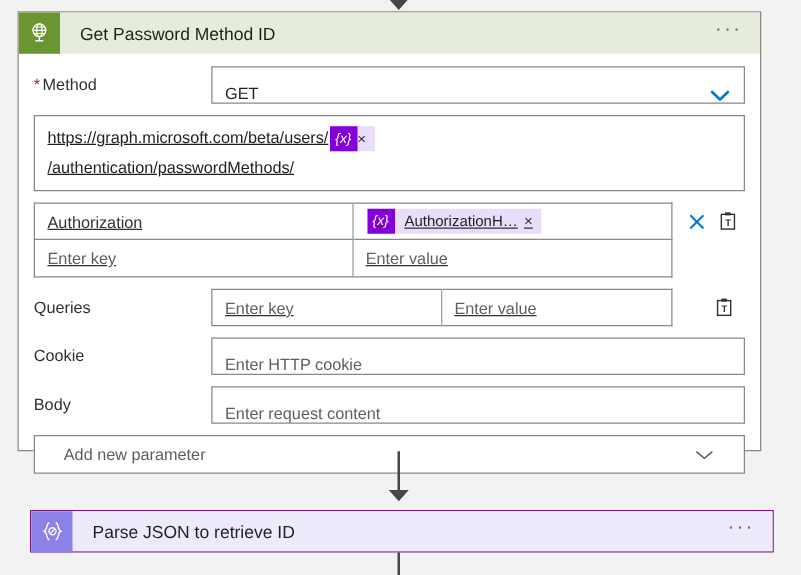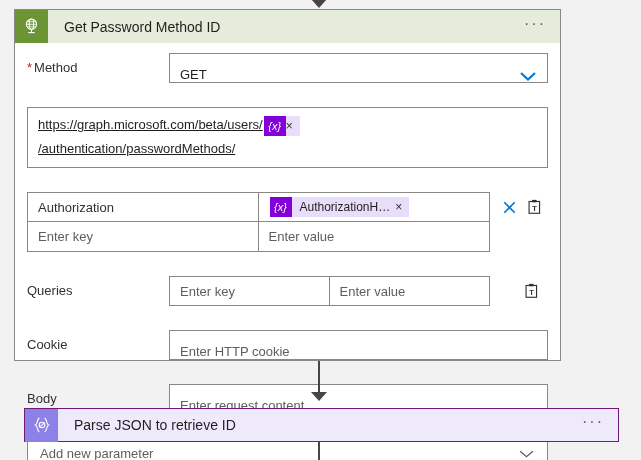--- a/index.html
+++ b/index.html
@@ -44,21 +44,21 @@
   
   .card {
     position: absolute;
     background: #ffffff;
     border: 1px solid #8a8886;
     box-sizing: border-box;
   }
   #http-card {
     left: 14px;
     top: 9px;
-    width: 547px;
+    width: 595px;
     height: 352px;
   }
   .card-header {
     position: relative;
     height: 33px;
     display: flex;
     align-items: center;
     box-sizing: border-box;
   }
   #http-card .card-header {
@@ -95,21 +95,21 @@
   }
 
   
   .card-body {
     padding: 10px 12px 0 12px;
     box-sizing: border-box;
   }
   .row {
     display: flex;
     align-items: flex-start;
-    margin-bottom: 24px;
+    margin-bottom: 9px;
   }
   .row-label {
     flex: 0 0 142px;
     padding-top: 7px;
     font-size: 13px;
     color: #323130;
     line-height: 15px;
   }
   .req-star {
     color: #a4262c;
@@ -188,21 +188,21 @@
   .token-x {
     padding: 0 7px 0 0;
     color: #323130;
     font-size: 12px;
     cursor: pointer;
   }
 
   
   .kv-wrap { display: flex; align-items: flex-start; }
   .kv-table { flex: 1 1 auto; min-width: 0; }
-  .kv-row { display: flex; }
+  .kv-row { display: flex; text-decoration: underline; }
   .kv-row + .kv-row .kv-cell { border-top: 0; }
   .kv-cell {
     flex: 1 1 50%;
     min-width: 0;
     border: 1px solid #8a8886;
     box-sizing: border-box;
     height: 30px;
     display: flex;
     align-items: center;
     padding: 0 10px;
@@ -224,21 +224,21 @@
   .act-btn { cursor: pointer; line-height: 0; display: block; }
 
   
   .add-param {
     margin: 4px 0 0 0;
     border: 1px solid #8a8886;
     height: 31px;
     display: flex;
     align-items: center;
     justify-content: space-between;
-    padding: 0 12px;
+    padding: 0 23px;
     box-sizing: border-box;
     color: #605e5c;
     font-size: 13px;
     cursor: pointer;
     background: #ffffff;
     gap: 32px;
   }
 
   
   #parse-card {

